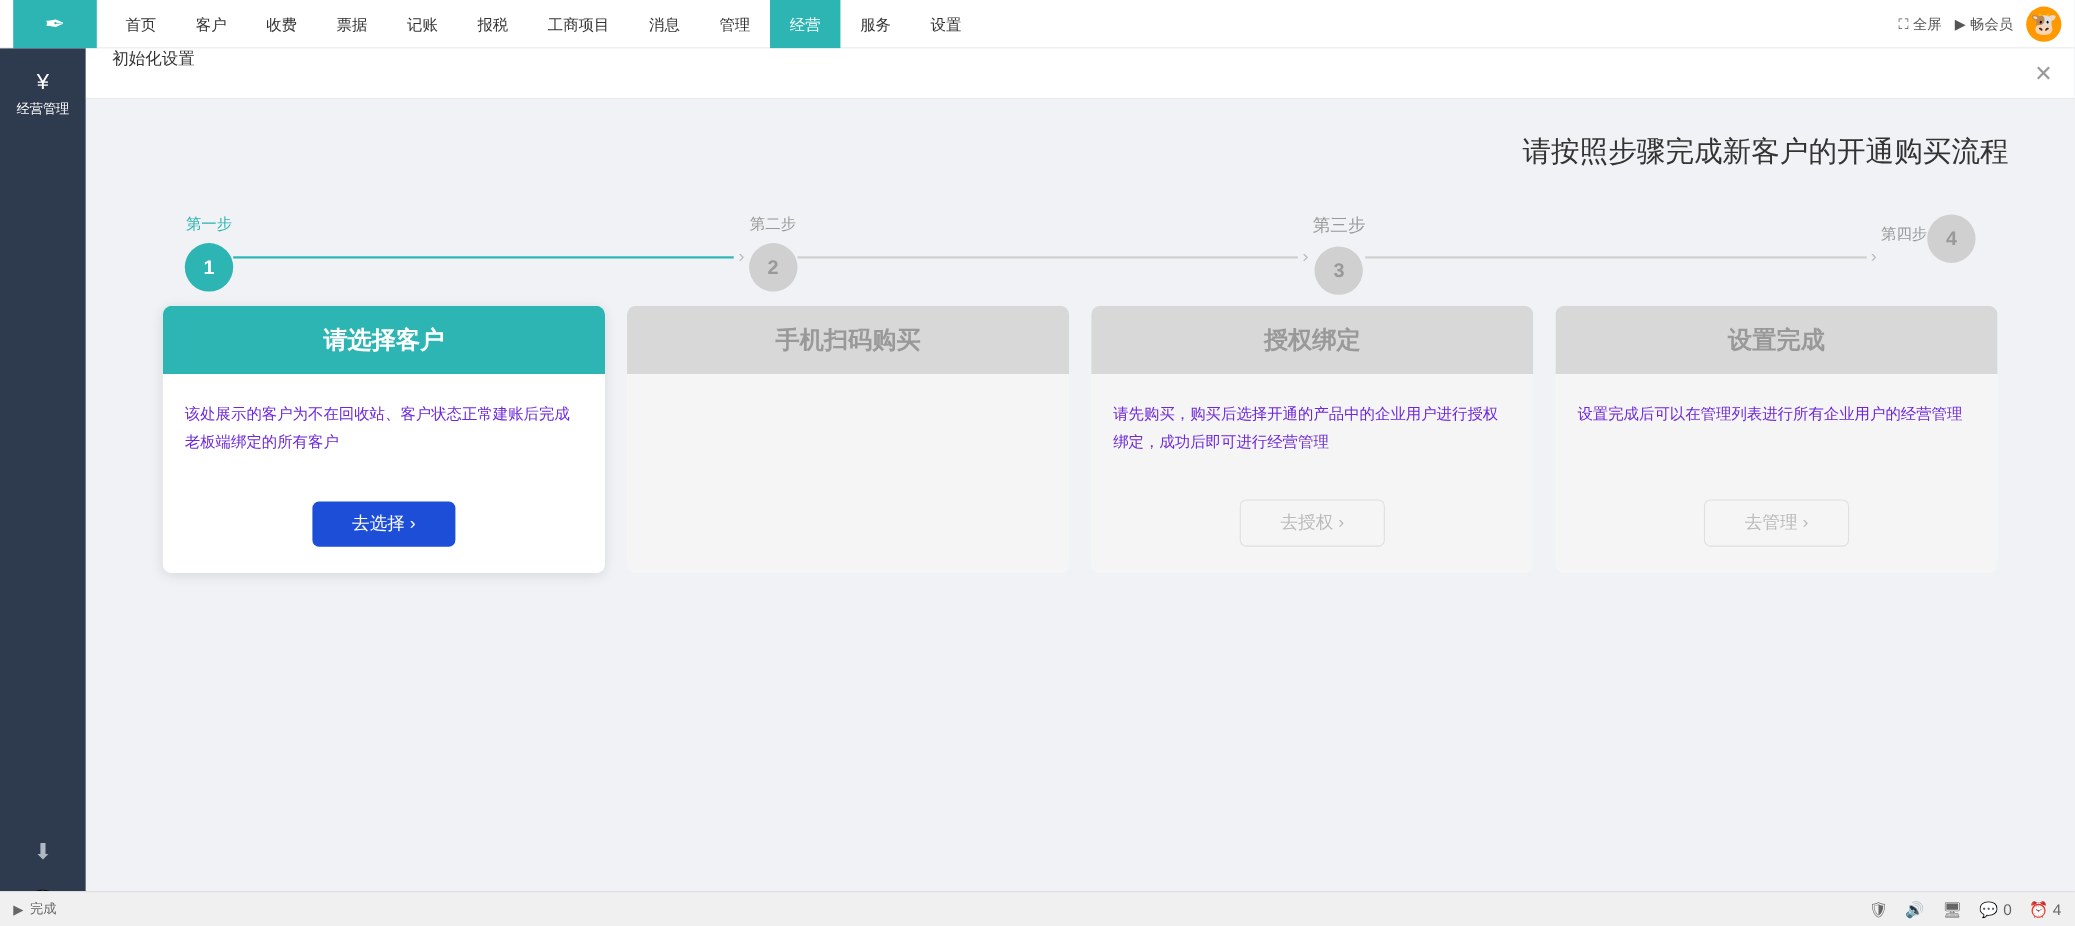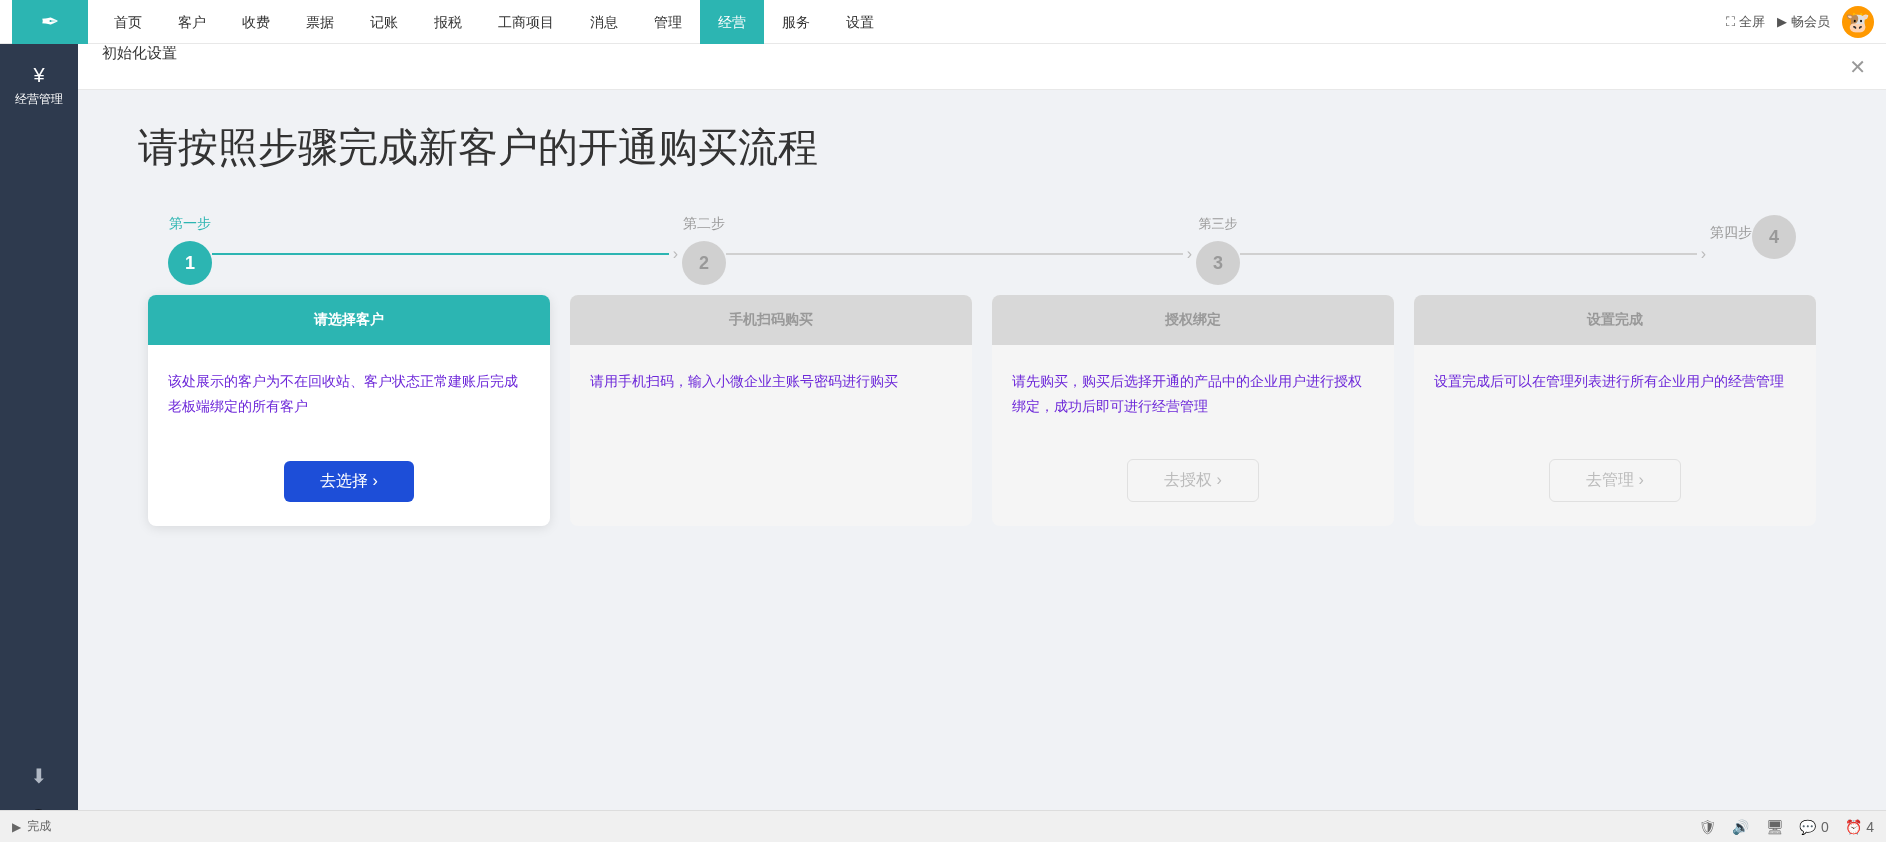--- a/index.html
+++ b/index.html
@@ -61,21 +61,21 @@
     }
     .close-btn {
       position: absolute; right: 20px; top: 50%; transform: translateY(-50%);
       font-size: 20px; color: #999; cursor: pointer;
     }
 
     
     .content-area { padding: 30px 60px; }
 
     .page-title {
-      text-align: left; font-size: 40px; color: #333;
+      text-align: right; font-size: 26px; color: #333;
       margin-bottom: 40px; font-weight: normal;
     }
 
     .step-circle {
       width: 44px; height: 44px; border-radius: 50%;
       display: flex; align-items: center; justify-content: center;
       font-size: 18px; font-weight: bold; flex-shrink: 0;
       position: relative; z-index: 2;
     }
     .step-circle.active { background: #2cb5b2; color: #fff; }
@@ -91,21 +91,21 @@
     }
     .step-card.active-card {
       background: #fff;
       box-shadow: 0 2px 12px rgba(0,0,0,0.1);
     }
     .step-card.inactive-card {
       background: #f5f5f5;
     }
 
     .card-header {
-      padding: 16px 20px; font-size: 14px; text-align: center; font-weight: bold;
+      padding: 16px 20px; font-size: 22px; text-align: center; font-weight: bold;
     }
     .card-header.active-header { background: #2cb5b2; color: #fff; }
     .card-header.inactive-header { background: #d8d8d8; color: #999; }
 
     .card-body { padding: 24px 20px; flex: 1; font-size: 14px; color: #6d28d9; line-height: 1.8; }
 
     .card-footer { padding: 16px 20px 24px; display: flex; justify-content: center; }
 
     .btn-action {
       padding: 10px 36px; border-radius: 6px; font-size: 16px;
@@ -204,21 +204,21 @@
           <span style="font-size:14px; color:#999; margin-bottom:8px;">第二步</span>
           <div class="step-circle inactive">2</div>
         </div>
 
         <div style="flex:1; display:flex; align-items:center; padding-top:30px;">
           <div style="flex:1; height:2px; background:#d0d0d0;"></div>
           <span style="color:#bbb; font-size:16px; margin: 0 4px;">›</span>
         </div>
 
         <div style="display:flex; flex-direction:column; align-items:center;">
-          <span style="font-size:13px; color:#999; margin-bottom:8px;">第三步</span>
+          <span style="font-size:16px; color:#999; margin-bottom:8px;">第三步</span>
           <div class="step-circle inactive">3</div>
         </div>
 
         <div style="flex:1; display:flex; align-items:center; padding-top:30px;">
           <div style="flex:1; height:2px; background:#d0d0d0;"></div>
           <span style="color:#bbb; font-size:16px; margin: 0 4px;">›</span>
         </div>
 
         <div style="display:flex; flex-direction:row; align-items:center;">
           <span style="font-size:14px; color:#999; margin-bottom:8px;">第四步</span>
@@ -232,21 +232,20 @@
         <div class="step-card active-card">
           <div class="card-header active-header">请选择客户</div>
           <div class="card-body">该处展示的客户为不在回收站、客户状态正常建账后完成老板端绑定的所有客户</div>
           <div class="card-footer">
             <button class="btn-action btn-active">去选择  ›</button>
           </div>
         </div>
 
         <div class="step-card inactive-card">
           <div class="card-header inactive-header">手机扫码购买</div>
-          <div class="card-body">请用手机扫码，输入小微企业主账号密码进行购买</div>
           <div class="card-footer">
           </div>
         </div>
 
         <div class="step-card inactive-card">
           <div class="card-header inactive-header">授权绑定</div>
           <div class="card-body">请先购买，购买后选择开通的产品中的企业用户进行授权绑定，成功后即可进行经营管理</div>
           <div class="card-footer">
             <button class="btn-action btn-disabled">去授权  ›</button>
           </div>

